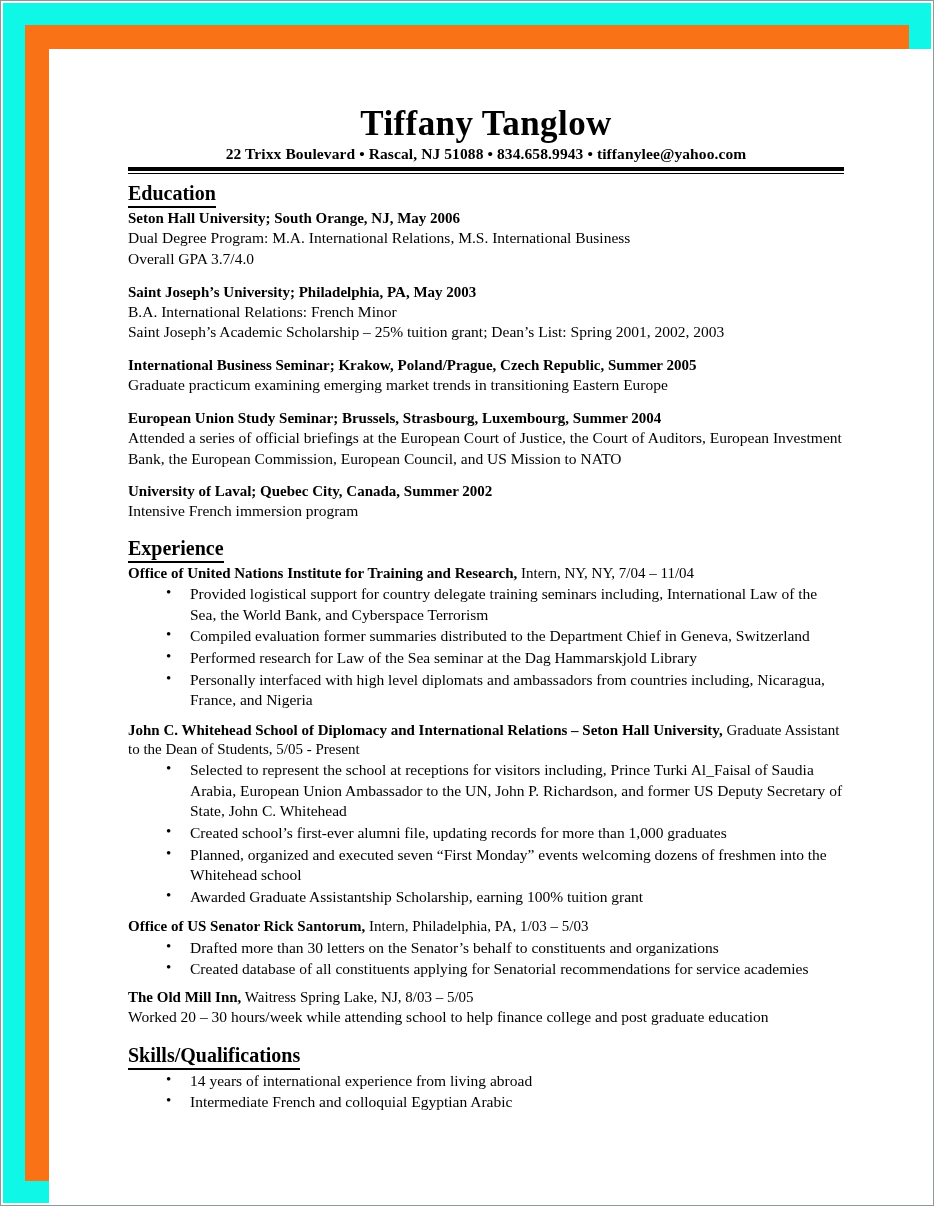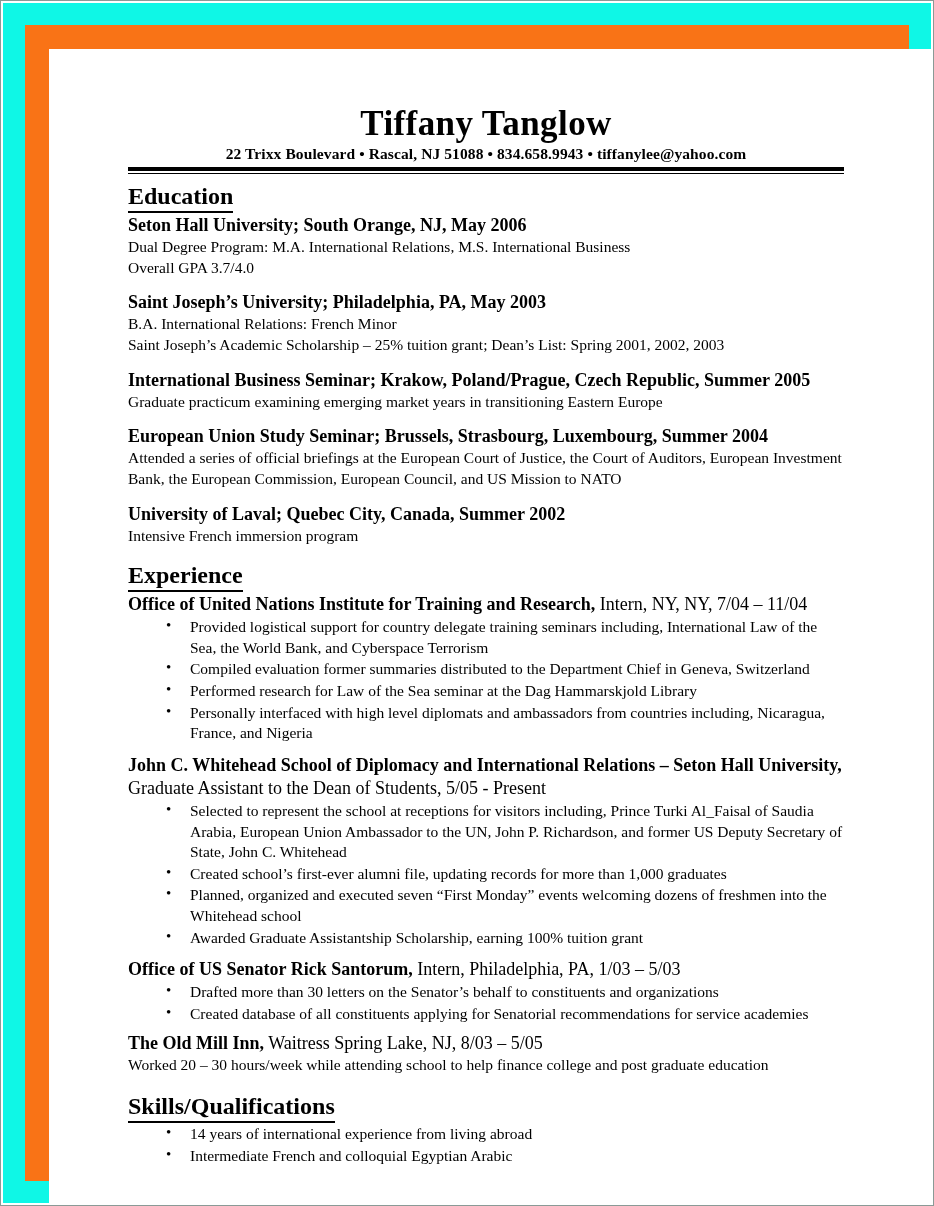--- a/index.html
+++ b/index.html
@@ -81,41 +81,41 @@
     background: #000;
     margin-bottom: 2px;
   }
   .rule-thin {
     height: 1.5px;
     background: #000;
   }
 
   
   .section-heading {
-    font-size: 24px;
+    font-size: 20px;
     font-weight: bold;
     color: #000;
     margin: 0 0 1px 0;
     line-height: 1.25;
   }
   .section-heading span.u {
     border-bottom: 2px solid #000;
     padding-bottom: 0px;
     display: inline-block;
   }
   .section-heading.experience-heading {
     margin-top: 14px;
   }
   .section-heading.skills-heading {
     margin-top: 15px;
     text-decoration: underline;
   }
 
   .entry-title {
-    font-size: 18px;
+    font-size: 15px;
     font-weight: bold;
     line-height: 1.28;
     color: #000;
     margin: 0;
   }
   .entry-title .normal {
     font-weight: normal;
   }
   .entry-line {
     font-size: 15.5px;
@@ -182,21 +182,21 @@
           </div>
 
           <div class="edu-block">
             <div class="entry-title">Saint Joseph’s University; Philadelphia, PA, May 2003</div>
             <div class="entry-line">B.A. International Relations:  French Minor</div>
             <div class="entry-line">Saint Joseph’s Academic Scholarship – 25% tuition grant; Dean’s List:  Spring 2001, 2002, 2003</div>
           </div>
 
           <div class="edu-block">
             <div class="entry-title">International Business Seminar; Krakow, Poland/Prague, Czech Republic, Summer 2005</div>
-            <div class="entry-line">Graduate practicum examining emerging market years in transitioning Eastern Europe</div>
+            <div class="entry-line">Graduate practicum examining emerging market trends in transitioning Eastern Europe</div>
           </div>
 
           <div class="edu-block">
             <div class="entry-title">European Union Study Seminar; Brussels, Strasbourg, Luxembourg, Summer 2004</div>
             <div class="entry-line">Attended a series of official briefings at the European Court of Justice, the Court of Auditors, European Investment Bank, the European Commission, European Council, and US Mission to NATO</div>
           </div>
 
           <div class="edu-block">
             <div class="entry-title">University of Laval; Quebec City, Canada, Summer 2002</div>
             <div class="entry-line">Intensive French immersion program</div>

